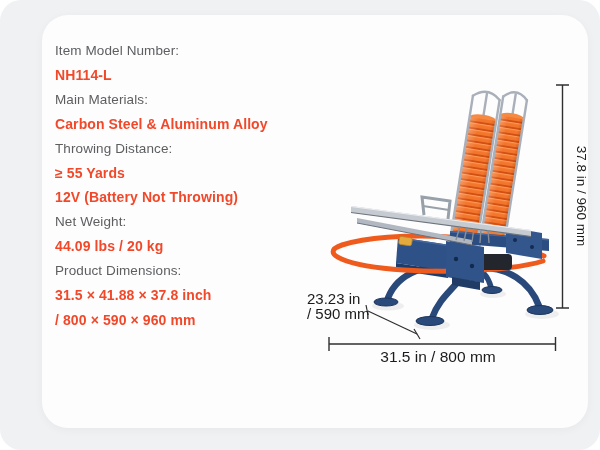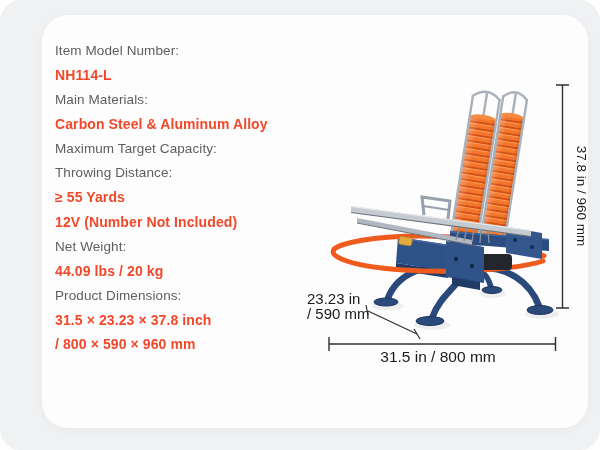--- a/index.html
+++ b/index.html
@@ -29,28 +29,27 @@
 <body>
 
 <div class="stage">
   <div class="card"></div>
 
   <div class="specs">
     <div class="spec-line spec-label">Item Model Number:</div>
     <div class="spec-line spec-value">NH114-L</div>
     <div class="spec-line spec-label">Main Materials:</div>
     <div class="spec-line spec-value">Carbon Steel &amp; Aluminum Alloy</div>
-    <div class="spec-line spec-label">Maximum Target Capacity:</div>
     <div class="spec-line spec-label">Throwing Distance:</div>
     <div class="spec-line spec-value">≥ 55 Yards</div>
-    <div class="spec-line spec-value">12V (Number Not Included)</div>
+    <div class="spec-line spec-value">12V (Battery Not Throwing)</div>
     <div class="spec-line spec-label">Net Weight:</div>
     <div class="spec-line spec-value">44.09 lbs / 20 kg</div>
     <div class="spec-line spec-label">Product Dimensions:</div>
-    <div class="spec-line spec-value">31.5 × 23.23 × 37.8 inch</div>
+    <div class="spec-line spec-value">31.5 × 41.88 × 37.8 inch</div>
     <div class="spec-line spec-value">/ 800 × 590 × 960 mm</div>
   </div>
 
   <svg width="600" height="450" viewBox="0 0 600 450" style="position:absolute;left:0;top:0;">
     <defs>
       <pattern id="clayPat" width="34" height="6.5" patternUnits="userSpaceOnUse">
         <rect width="34" height="6.5" fill="#f3762c"></rect>
         <rect y="0" width="34" height="1.1" fill="#ff9a55"></rect>
         <rect y="4.6" width="34" height="1.9" fill="#d35014"></rect>
       </pattern>

